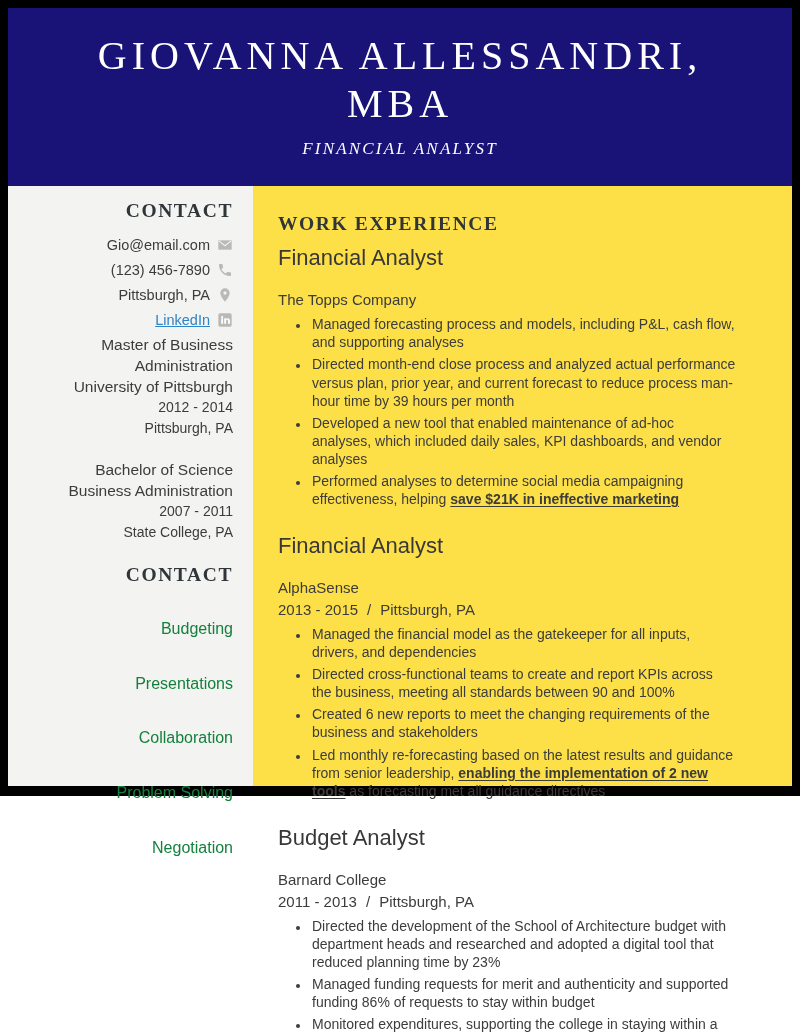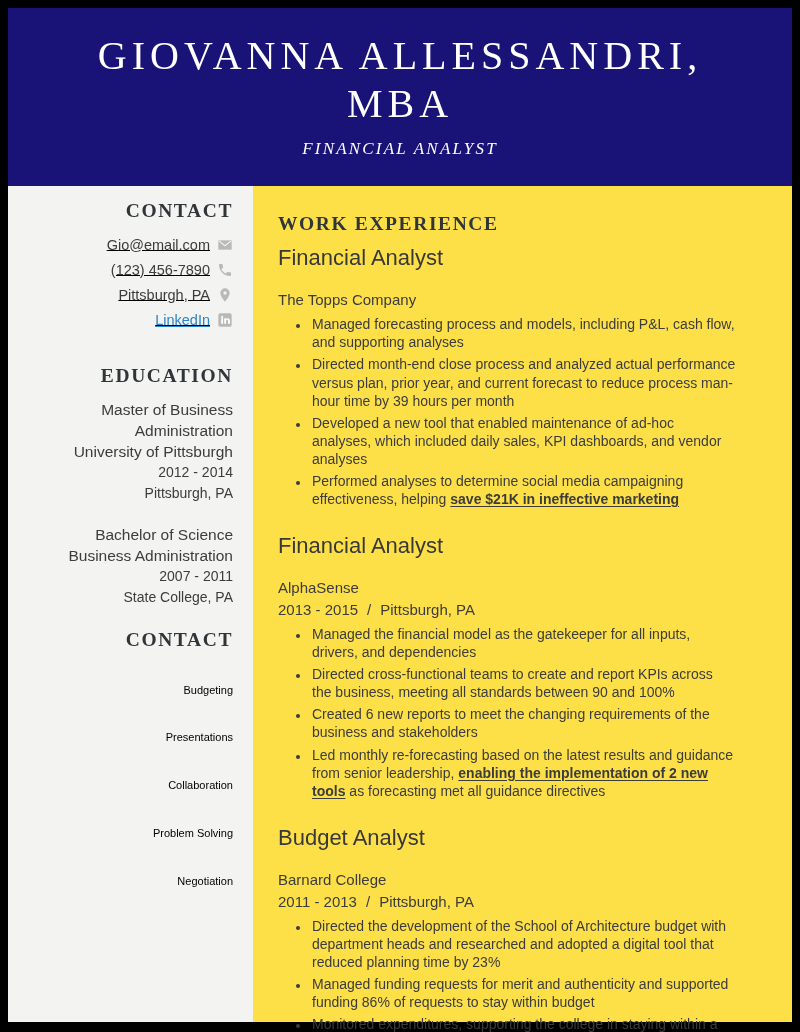--- a/index.html
+++ b/index.html
@@ -2,21 +2,21 @@
 <html><head>
 <meta charset="utf-8">
 <style>
   html, body { margin: 0; padding: 0; background: #fff; }
   body {
     width: 800px; height: 1032px; overflow: hidden;
     font-family: "Liberation Sans", "DejaVu Sans", sans-serif;
     -webkit-font-smoothing: antialiased;
   }
   .page {
-    width: 800px; height: 1032px; box-sizing: border-box;
+    width: 800px; height: 796px; box-sizing: border-box;
     border: 8px solid #000; border-bottom-width: 10px;
     display: flex; flex-direction: column; background: #fff;
   }
   
   .hero {
     flex: 0 0 178px; background: #191377; color: #fff;
     text-align: center; box-sizing: border-box; padding-top: 24px;
   }
   .hero-name {
     font-family: "Liberation Serif", "DejaVu Serif", serif;
@@ -40,31 +40,31 @@
   }
   .section-heading {
     font-family: "Liberation Serif", "DejaVu Serif", serif;
     font-size: 19.5px; font-weight: 700; letter-spacing: 1.6px;
     color: #30353a; margin: 0;
   }
   .sidebar .section-heading { margin-bottom: 13px; }
   .heading-gap-lg { margin-top: 37px; }
   .heading-gap-md { margin-top: 13px; }
   
-  .c-row { margin-bottom: 7px; white-space: nowrap; text-decoration: underline; }
+  .c-row { margin-bottom: 7px; white-space: nowrap; }
   .c-text { font-size: 14.5px; color: #3c3c3c; vertical-align: middle; }
   .c-text.link { color: #2e84c9; text-decoration: underline; cursor: pointer; }
   .c-icon { display: inline-block; width: 16px; height: 16px; margin-left: 7px; vertical-align: middle; }
   .c-icon svg { display: block; width: 16px; height: 16px; }
   
   .edu { margin-bottom: 21px; color: #3c3c3c; }
   .edu-main { font-size: 15.5px; line-height: 1.34; }
   .edu-sub  { font-size: 14px;  line-height: 1.48; }
   
-  .skill { font-size: 11px; line-height: 1.43; color: #000000; margin-top: 32px; }
+  .skill { font-size: 16px; line-height: 1.43; color: #15803d; margin-top: 32px; }
   
   .main .section-heading { margin-bottom: 10px; }
   .job { margin-bottom: 25px; }
   .job-title {
     font-size: 22px; font-weight: 400; color: #383838;
     margin: 0; line-height: 1.2;
   }
   .job-company { font-size: 15px; color: #3c3c3c; margin-top: 20px; }
   .job-meta { font-size: 15px; color: #3c3c3c; margin-top: 5px; }
   .job-meta .sep { margin: 0 9px; }
@@ -98,21 +98,20 @@
               </svg></span></div>
           <div class="c-row"><span class="c-text">Pittsburgh, PA</span><span class="c-icon"><svg viewBox="0 0 24 24">
                 <path fill="#b9b9b7" d="M12 2a7 7 0 0 0-7 7c0 5.25 7 13 7 13s7-7.75 7-13a7 7 0 0 0-7-7zm0 9.5A2.5 2.5 0 1 1 12 6.5a2.5 2.5 0 0 1 0 5z"></path>
               </svg></span></div>
           <div class="c-row"><span class="c-text link">LinkedIn</span><span class="c-icon"><svg viewBox="0 0 24 24">
                 <rect x="2" y="2" width="20" height="20" rx="2.5" fill="#b9b9b7"></rect>
                 <path fill="#fff" d="M6.3 9.4h2.8v8.3H6.3zM7.7 5.9a1.63 1.63 0 1 1 0 3.26 1.63 1.63 0 0 1 0-3.26zM10.8 9.4h2.7v1.13c.37-.7 1.3-1.33 2.64-1.33 2.03 0 3.26 1.33 3.26 3.74v4.76h-2.8v-4.2c0-1.14-.45-1.86-1.42-1.86-.94 0-1.58.64-1.58 1.86v4.2h-2.8z"></path>
               </svg></span></div>
         </div>
 
-      <h2 class="section-heading heading-gap-lg">EDUCATION</h2>
       <div id="education-entries">
           <div class="edu">
             <div class="edu-main">Master of Business Administration</div>
             <div class="edu-main">University of Pittsburgh</div>
             <div class="edu-sub">2012 - 2014</div>
             <div class="edu-sub">Pittsburgh, PA</div>
           </div>
           <div class="edu">
             <div class="edu-main">Bachelor of Science</div>
             <div class="edu-main">Business Administration</div>

